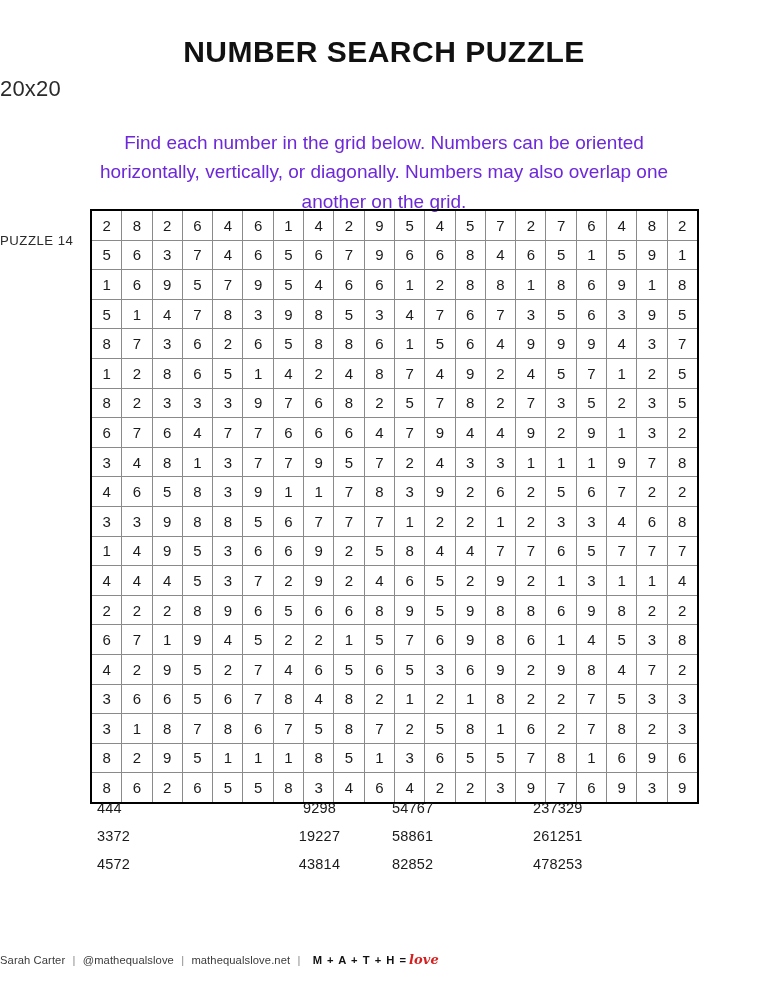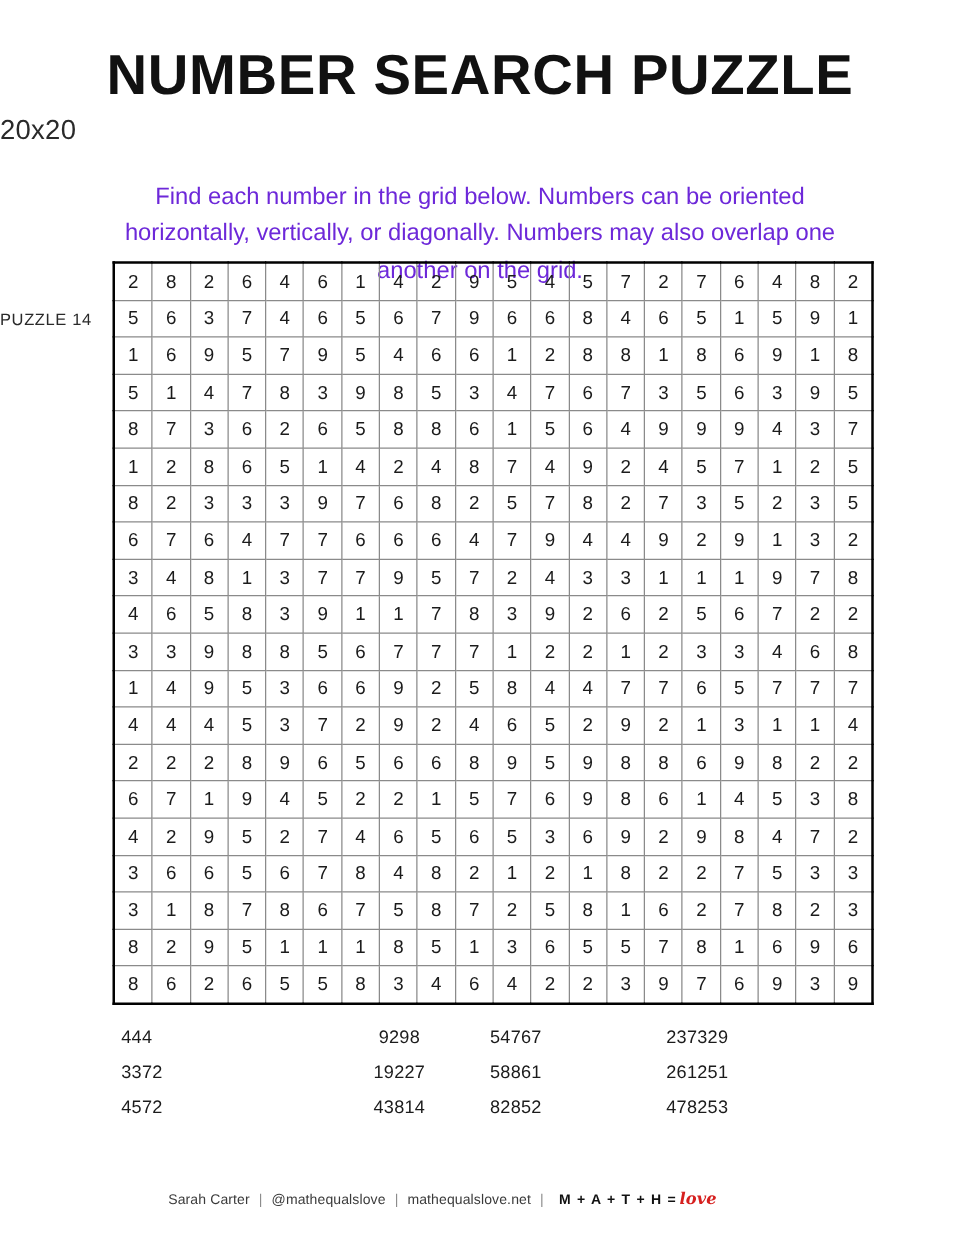--- a/index.html
+++ b/index.html
@@ -19,21 +19,21 @@
   .page {
     width: 768px;
     height: 993px;
     position: relative;
     box-sizing: border-box;
   }
 
   
   .title {
     text-align: center;
-    font-size: 45px;
+    font-size: 30px;
     font-weight: 700;
     letter-spacing: 0.5px;
     line-height: 1;
     margin: 0;
     padding-top: 37px;
     color: #111111;
   }
   .subtitle {
     text-align: left;
     font-size: 22px;
@@ -95,34 +95,32 @@
   }
   .wl-row {
     display: flex;
     height: 28px;
     align-items: flex-start;
   }
   .wl-cell {
     font-size: 14.5px;
     color: #1b1b1b;
     letter-spacing: 0.2px;
-    margin-top: 22px;
   }
   .wl-c0 { width: 150px; }
   .wl-c1 { width: 145px; text-align: center; }
   .wl-c2 { width: 141px; }
   .wl-c3 { width: 140px; }
 
   
   .footer {
     position: absolute;
     left: 0;
     top: 952px;
     width: 708px;
-    text-align: center;
     font-size: 11.2px;
     color: #3a3a3a;
     letter-spacing: 0.1px;
   }
   .footer .sep { padding: 0 4px; color: #8c8c8c; }
   .footer .math {
     font-weight: 700;
     letter-spacing: 1px;
     color: #111111;
     padding-left: 5px;

